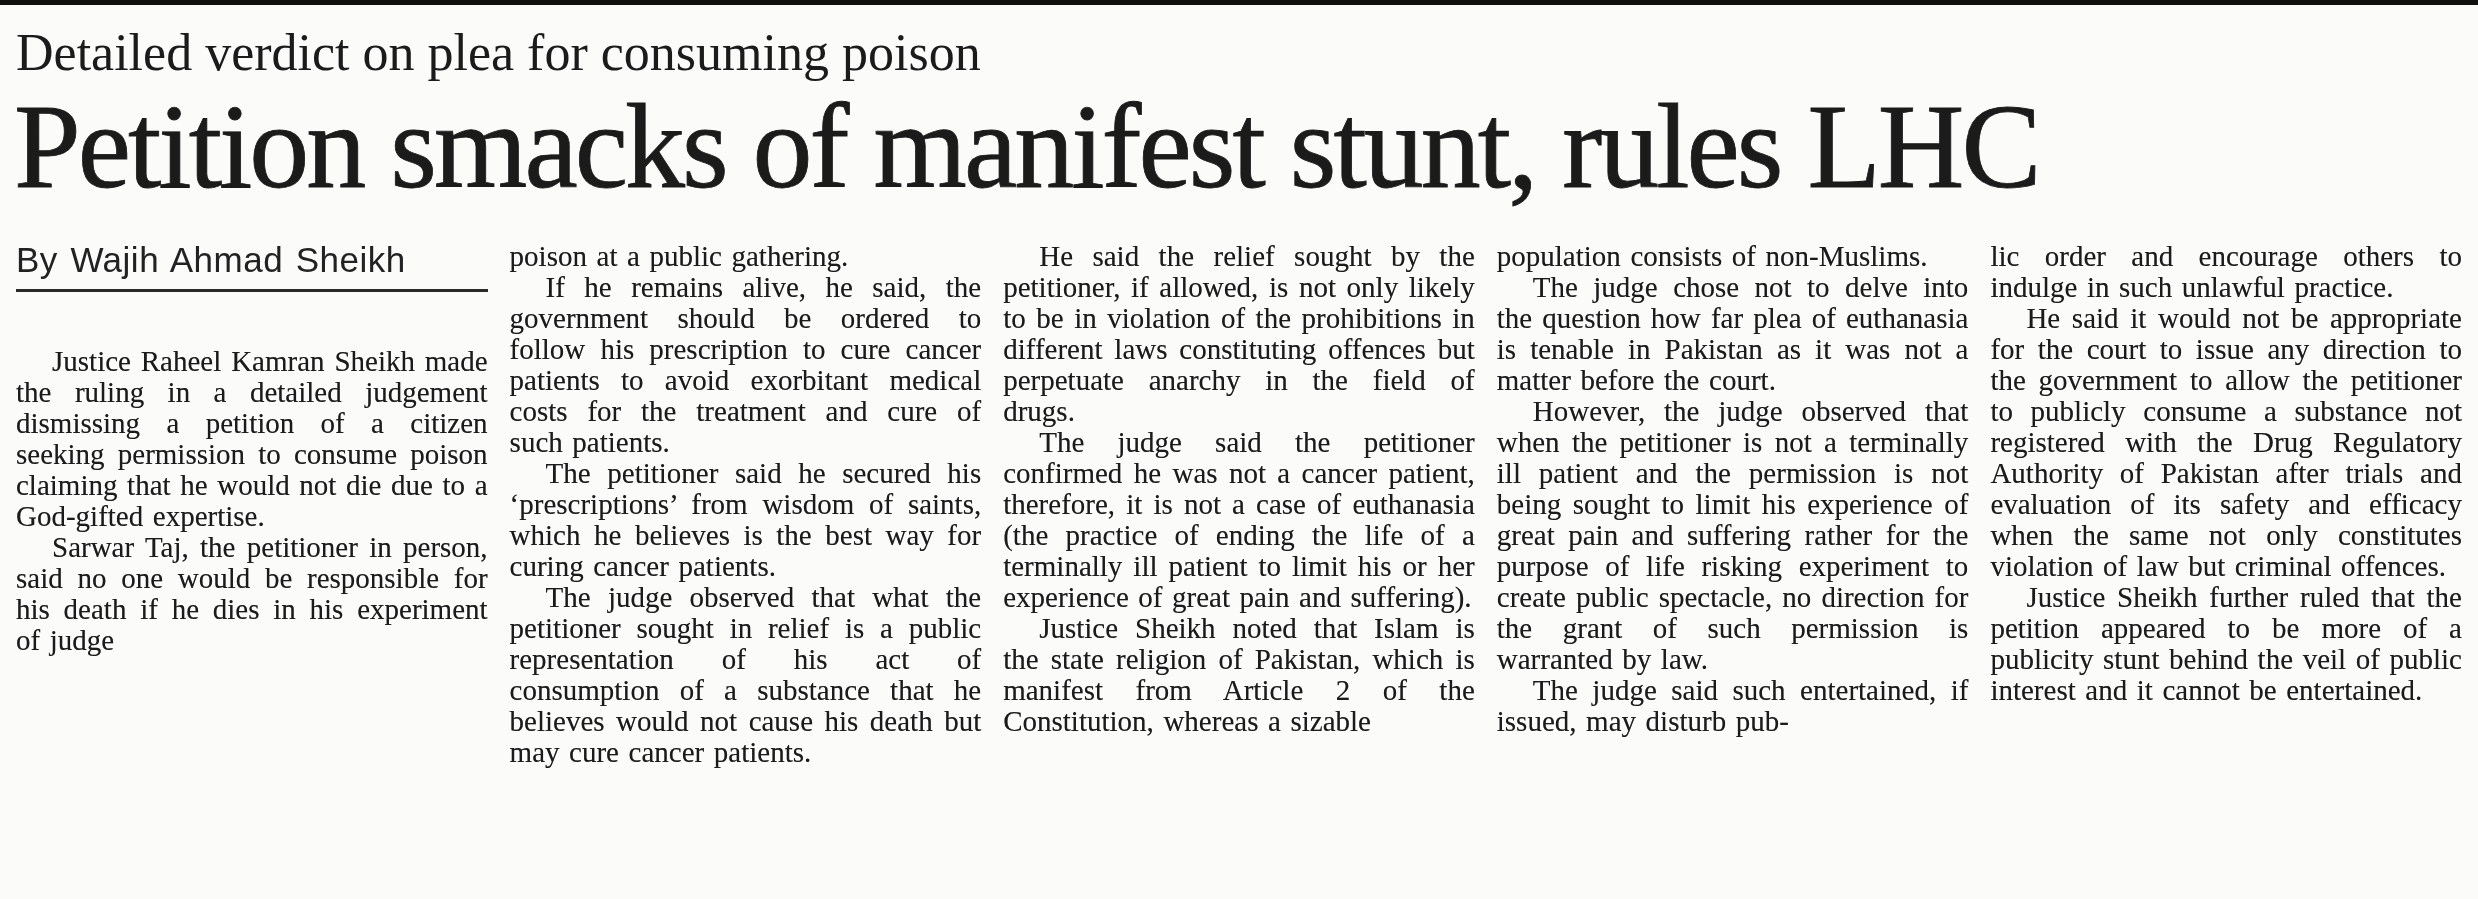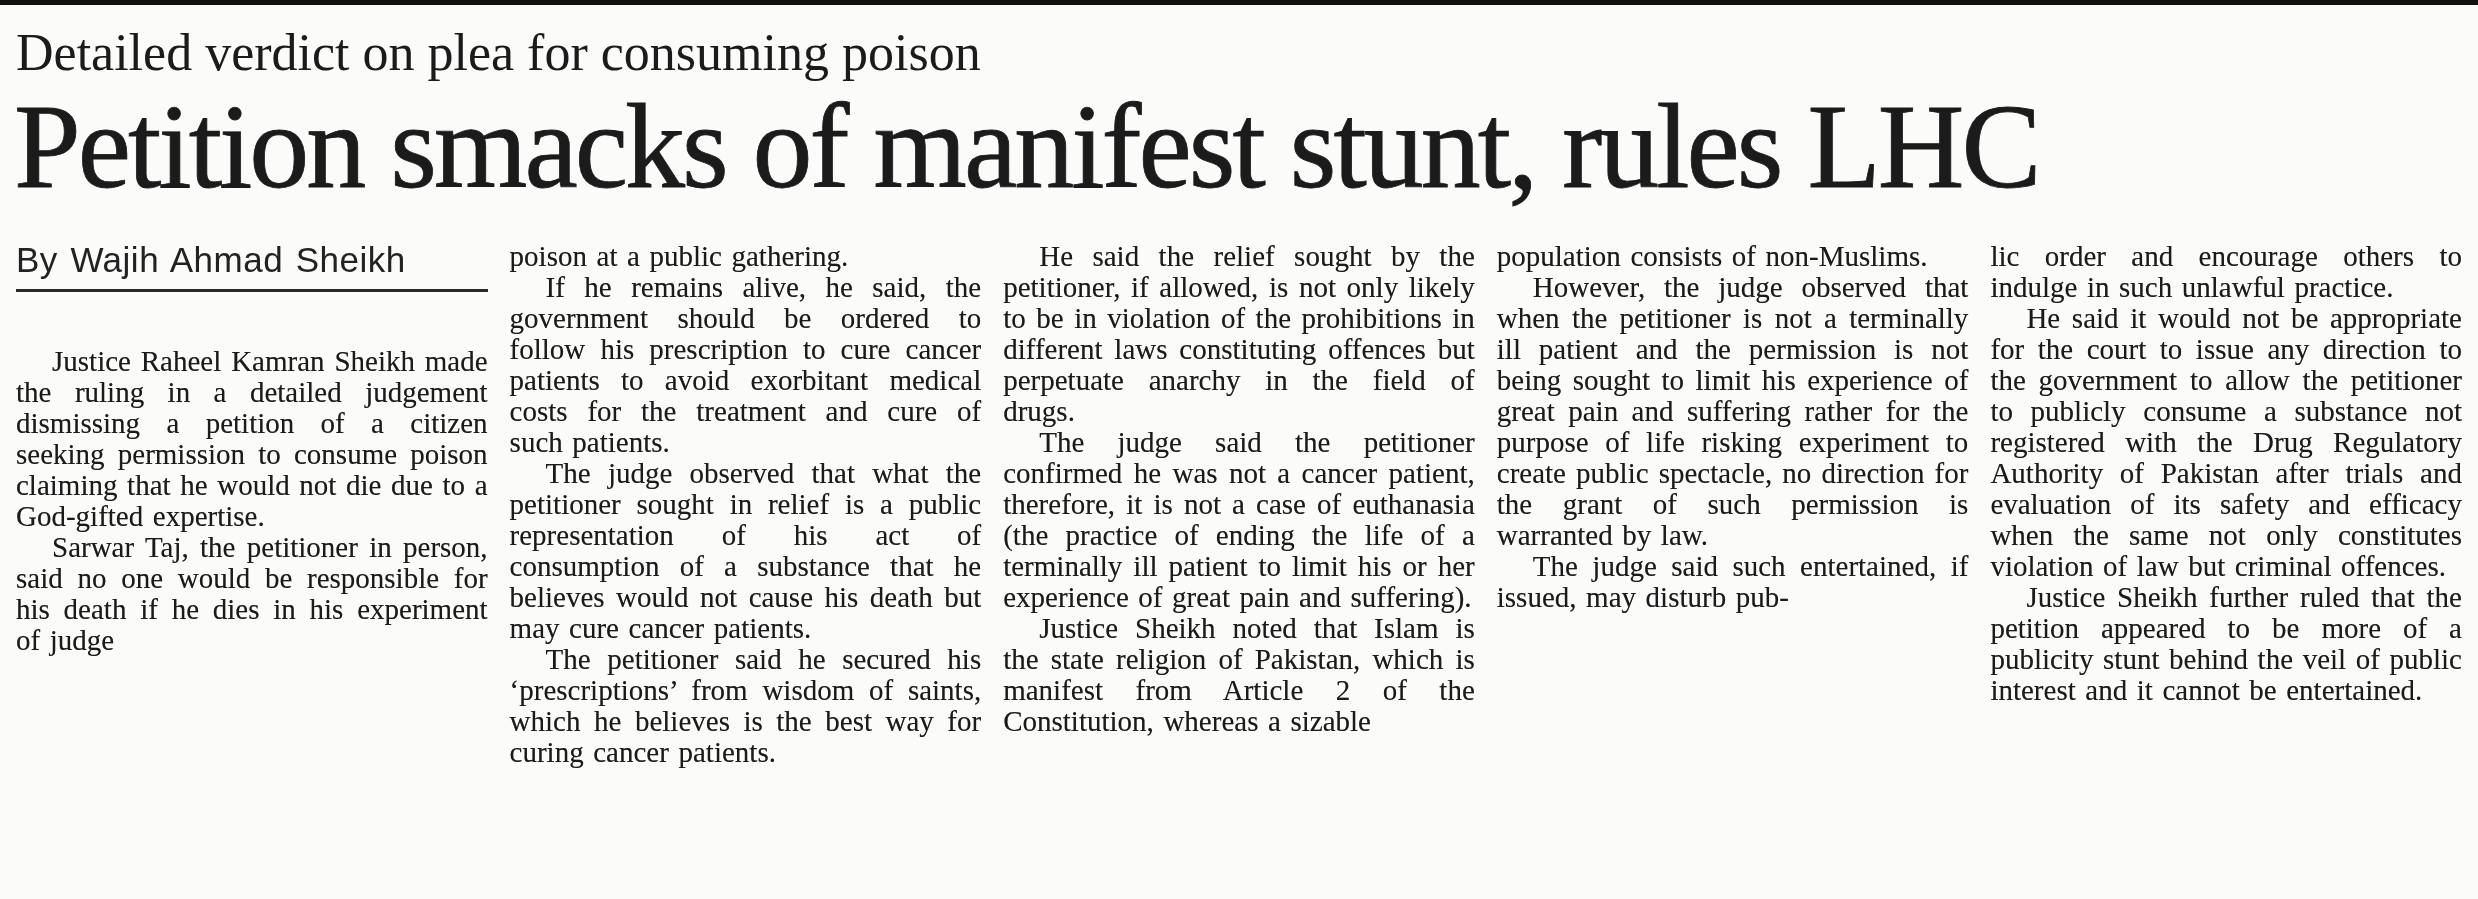--- a/index.html
+++ b/index.html
@@ -82,32 +82,33 @@
         <div class="byline">By Wajih Ahmad Sheikh</div>
         <div class="byline-rule"></div>
       </div>
       <p>Justice Raheel Kamran Sheikh made the ruling in a detailed judgement dismissing a petition of a citizen seeking permission to consume poison claiming that he would not die due to a God-gifted expertise.</p>
       <p>Sarwar Taj, the petitioner in person, said no one would be responsible for his death if he dies in his experiment of judge</p>
     </div>
 
     <div class="col">
       <p class="cont">poison at a public gathering.</p>
       <p>If he remains alive, he said, the government should be ordered to follow his prescription to cure cancer patients to avoid exorbitant medical costs for the treatment and cure of such patients.</p>
+      <p>The petitioner said he secured his ‘prescriptions’ from wisdom of saints, which he believes is the best way for curing cancer patients.</p>
       <p>The judge observed that what the petitioner sought in relief is a public representation of his act of consumption of a substance that he believes would not cause his death but may cure cancer patients.</p>
-      <p>The petitioner said he secured his ‘prescriptions’ from wisdom of saints, which he believes is the best way for curing cancer patients.</p>
     </div>
 
     <div class="col">
       <p>He said the relief sought by the petitioner, if allowed, is not only likely to be in violation of the prohibitions in different laws constituting offences but perpetuate anarchy in the field of drugs.</p>
       <p>The judge said the petitioner confirmed he was not a cancer patient, therefore, it is not a case of euthanasia (the practice of ending the life of a terminally ill patient to limit his or her experience of great pain and suffering).</p>
       <p>Justice Sheikh noted that Islam is the state religion of Pakistan, which is manifest from Article 2 of the Constitution, whereas a sizable</p>
     </div>
 
     <div class="col">
       <p class="cont">population consists of non-Muslims.</p>
+      <p>The judge chose not to delve into the question how far plea of euthanasia is tenable in Pakistan as it was not a matter before the court.</p>
       <p>However, the judge observed that when the petitioner is not a terminally ill patient and the permission is not being sought to limit his experience of great pain and suffering rather for the purpose of life risking experiment to create public spectacle, no direction for the grant of such permission is warranted by law.</p>
       <p>The judge said such entertained, if issued, may disturb pub-</p>
     </div>
 
     <div class="col">
       <p class="cont">lic order and encourage others to indulge in such unlawful practice.</p>
       <p>He said it would not be appropriate for the court to issue any direction to the government to allow the petitioner to publicly consume a substance not registered with the Drug Regulatory Authority of Pakistan after trials and evaluation of its safety and efficacy when the same not only constitutes violation of law but criminal offences.</p>
       <p>Justice Sheikh further ruled that the petition appeared to be more of a publicity stunt behind the veil of public interest and it cannot be entertained.</p>
     </div>
 

